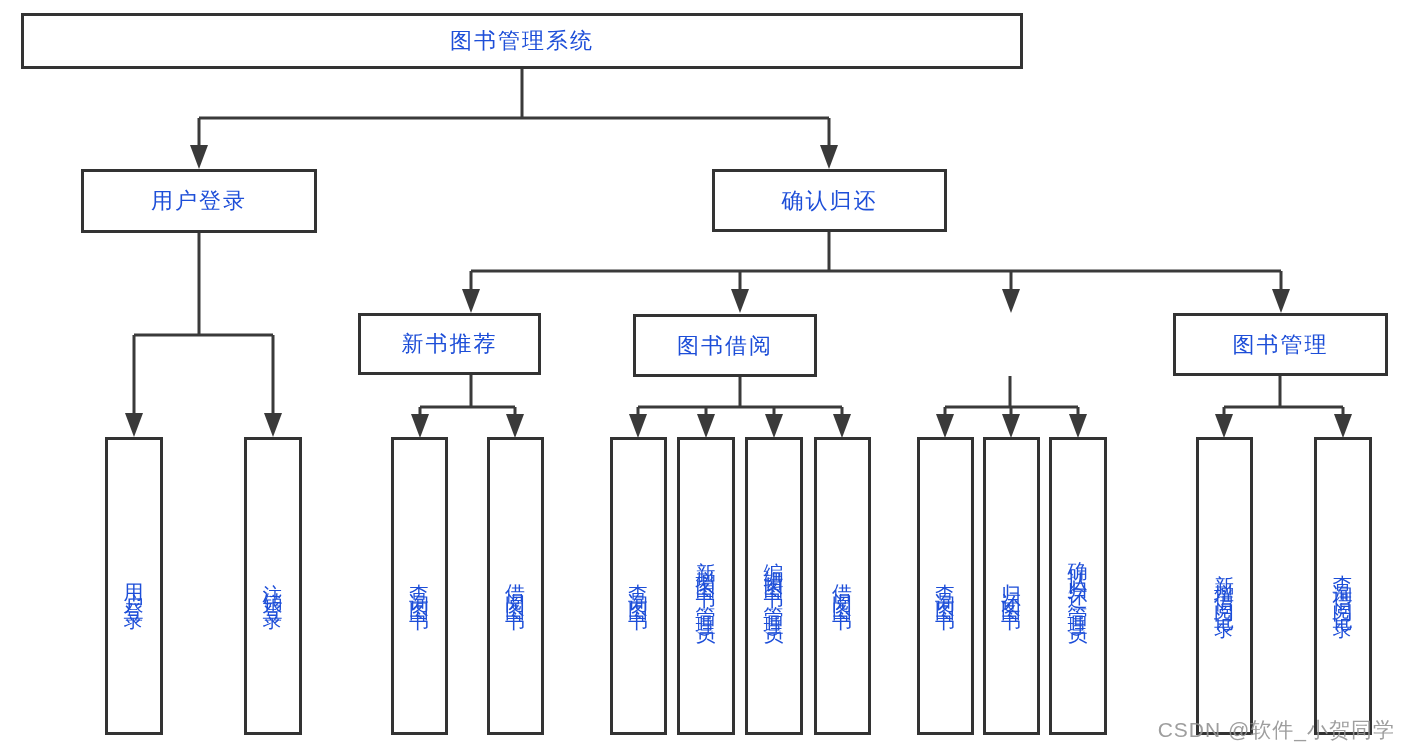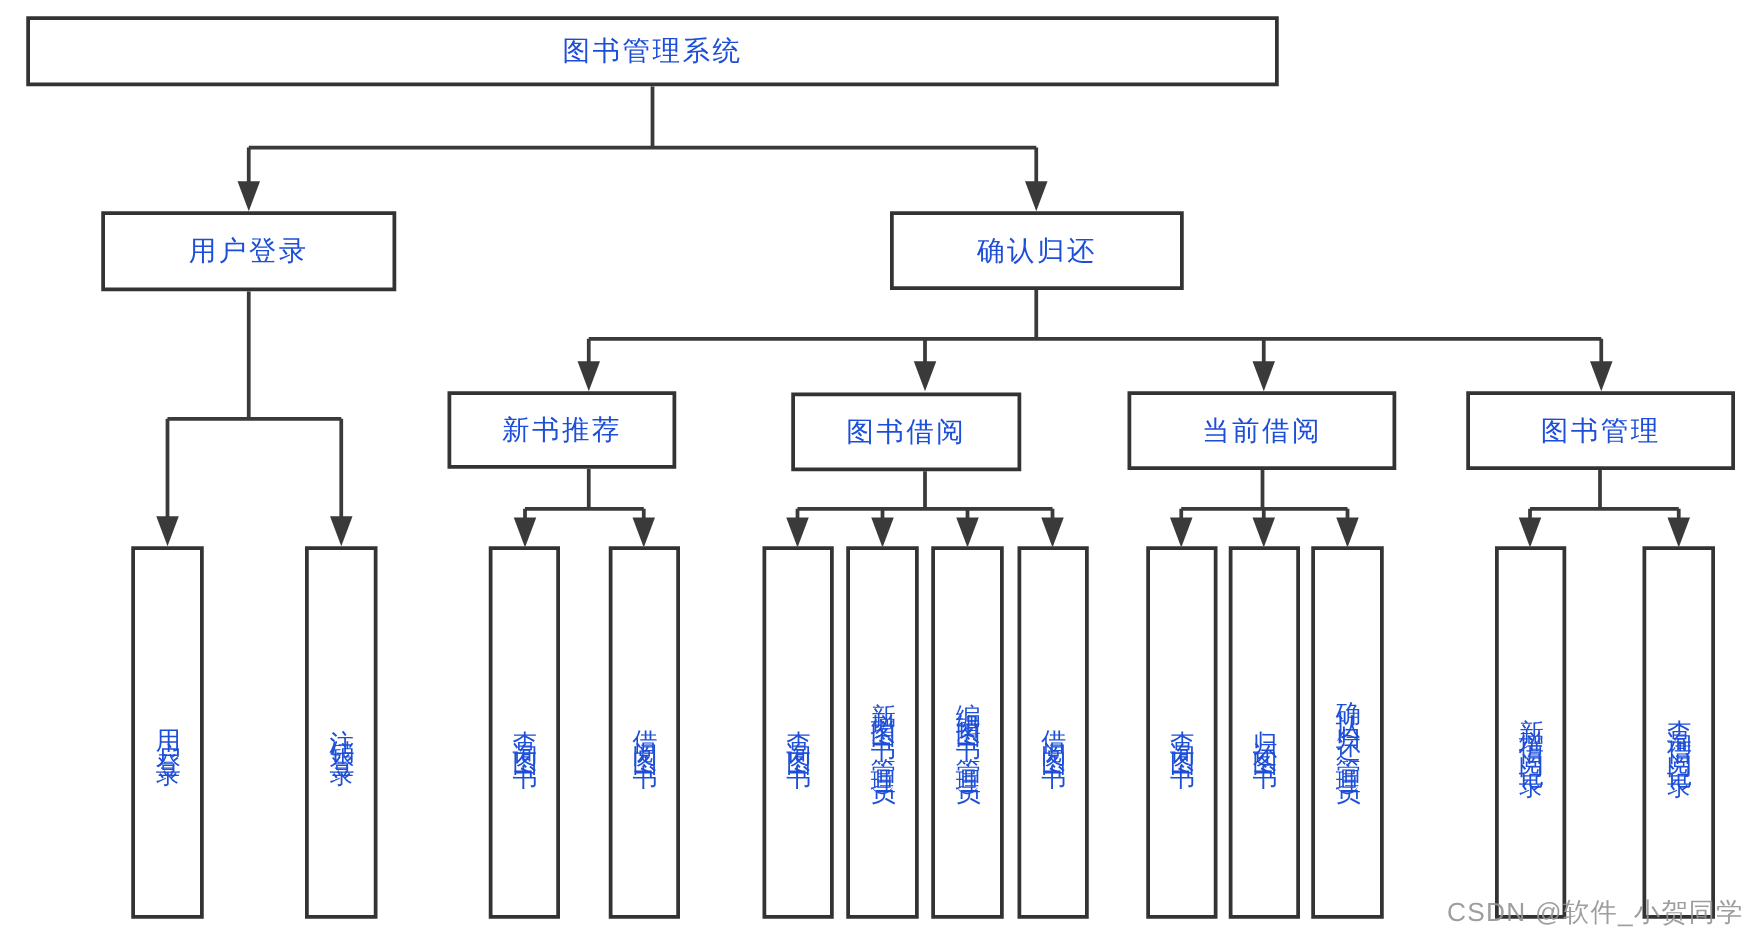--- a/index.html
+++ b/index.html
@@ -97,21 +97,20 @@
     </g>
   </svg>
 
   <div class="node h" style="left:21px; top:13px; width:1002px; height:56px">图书管理系统</div>
 
   <div class="node h" style="left:81px; top:169px; width:236px; height:64px">用户登录</div>
   <div class="node h" style="left:712px; top:169px; width:235px; height:63px">确认归还</div>
 
   <div class="node h" style="left:358px; top:313px; width:183px; height:62px">新书推荐</div>
   <div class="node h" style="left:633px; top:314px; width:184px; height:63px">图书借阅</div>
-  <div class="node h" style="left:902px; top:313px; width:215px; height:63px">当前借阅</div>
   <div class="node h" style="left:1173px; top:313px; width:215px; height:63px">图书管理</div>
 
   <div class="node v" style="left:105px; top:437px; width:58px; height:298px">
     <span class="vtext">用户登录</span>
   </div>
   <div class="node v" style="left:244px; top:437px; width:58px; height:298px">
     <span class="vtext">注销登录</span>
   </div>
 
   <div class="node v" style="left:391px; top:437px; width:57px; height:298px">

